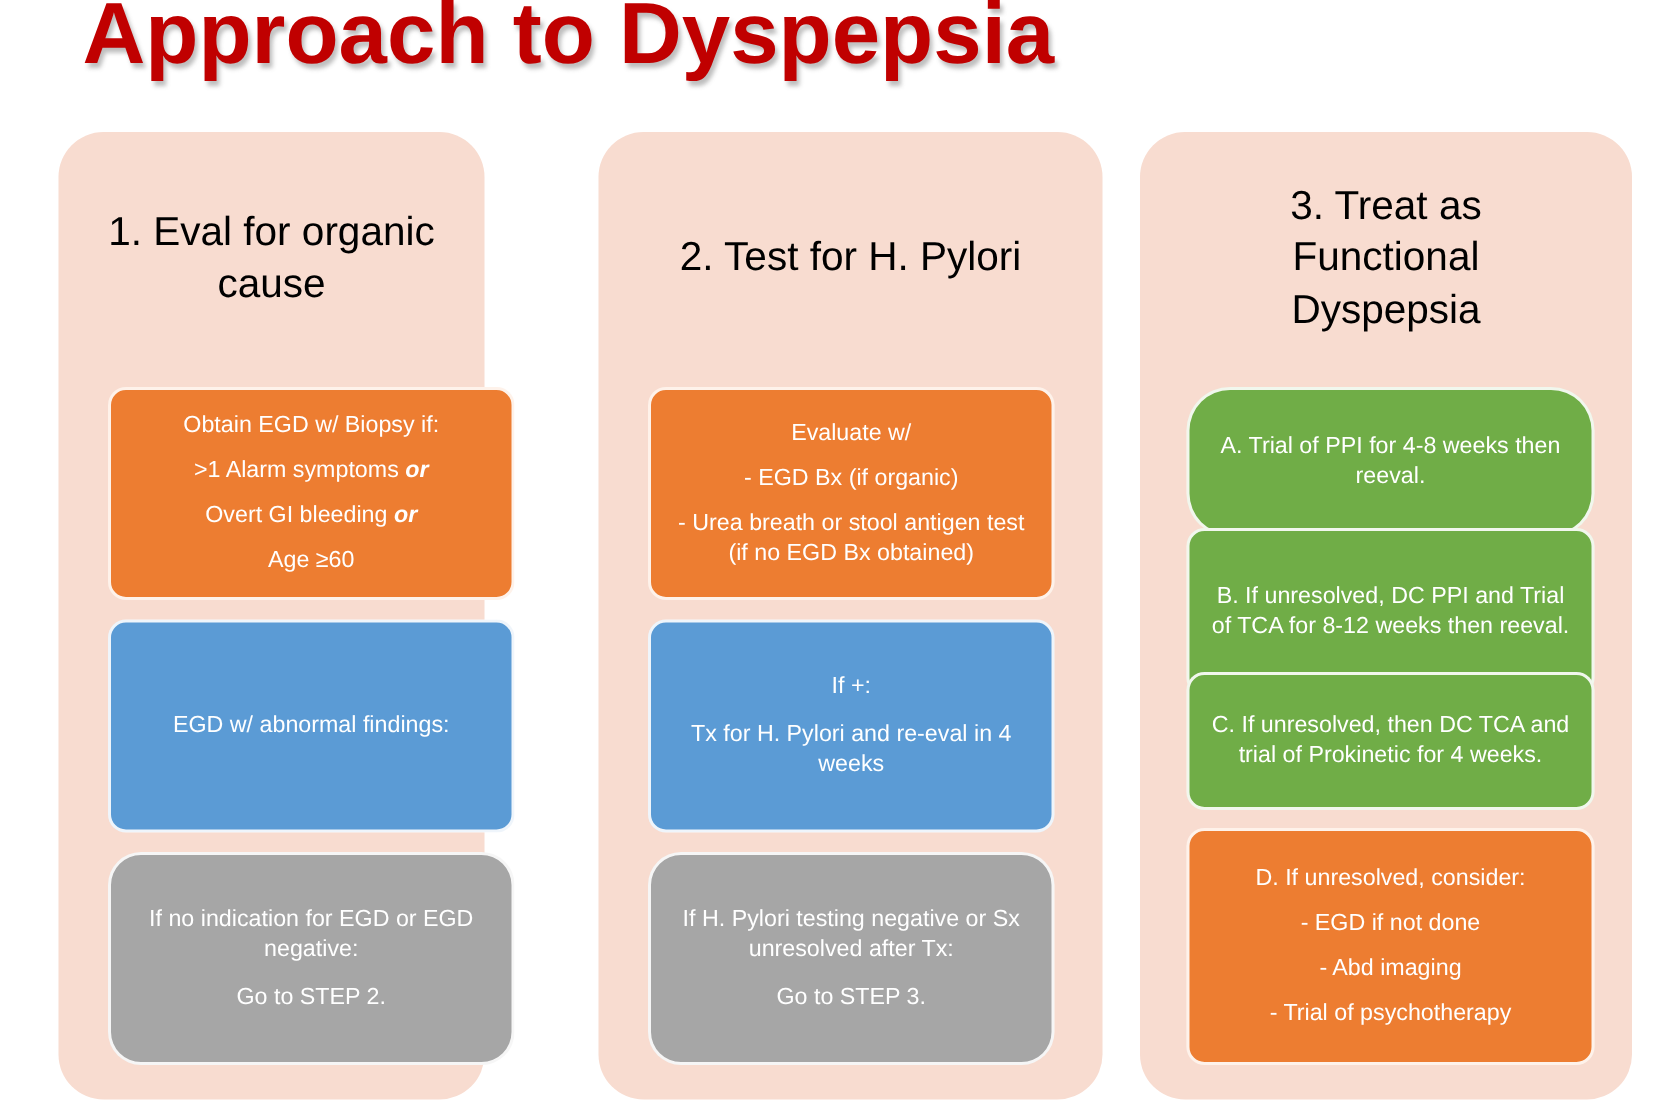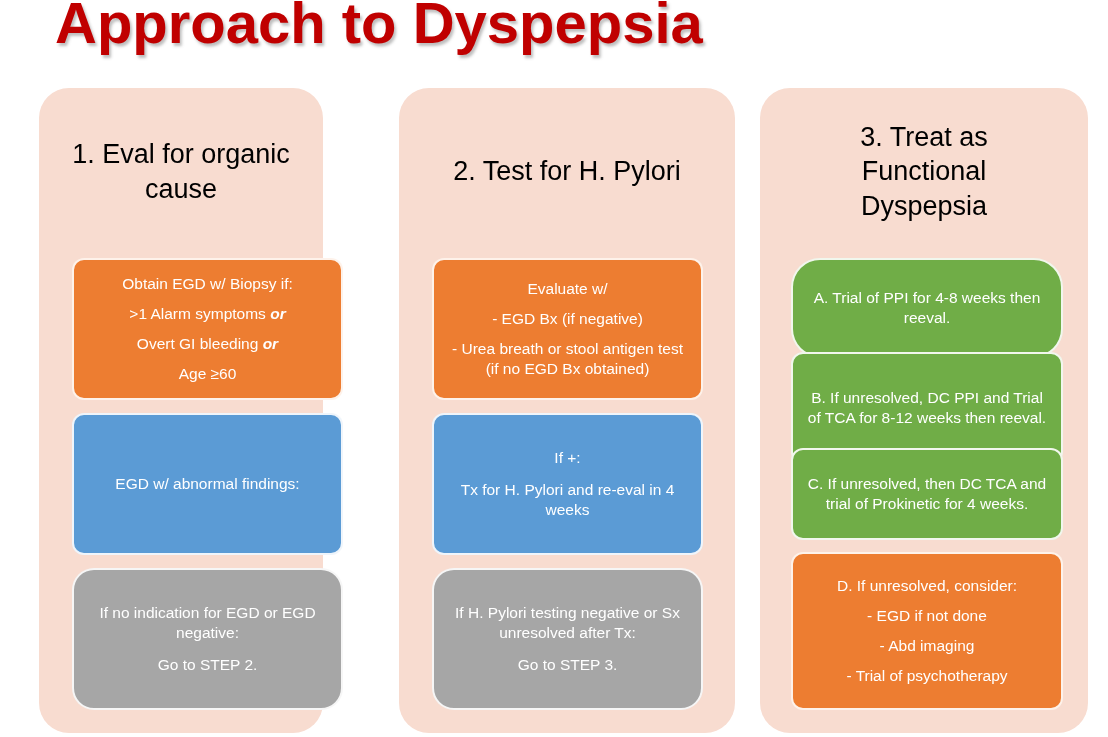--- a/index.html
+++ b/index.html
@@ -113,21 +113,21 @@
     </div>
   </section>
 
   <section class="col" id="col2">
     <div class="col-header">
       <span>2. Test for H. Pylori</span>
     </div>
 
     <div class="box orange r1">
       <p>Evaluate w/</p>
-      <p>- EGD Bx (if negative)</p>
+      <p>- EGD Bx (if organic)</p>
       <p>- Urea breath or stool antigen test (if no EGD Bx obtained)</p>
     </div>
 
     <div class="box blue r2 spread">
       <p>If +:</p>
       <p>Tx for H. Pylori and re-eval in 4 weeks</p>
     </div>
 
     <div class="box gray r3 spread">
       <p>If H. Pylori testing negative or Sx unresolved after Tx:</p>

